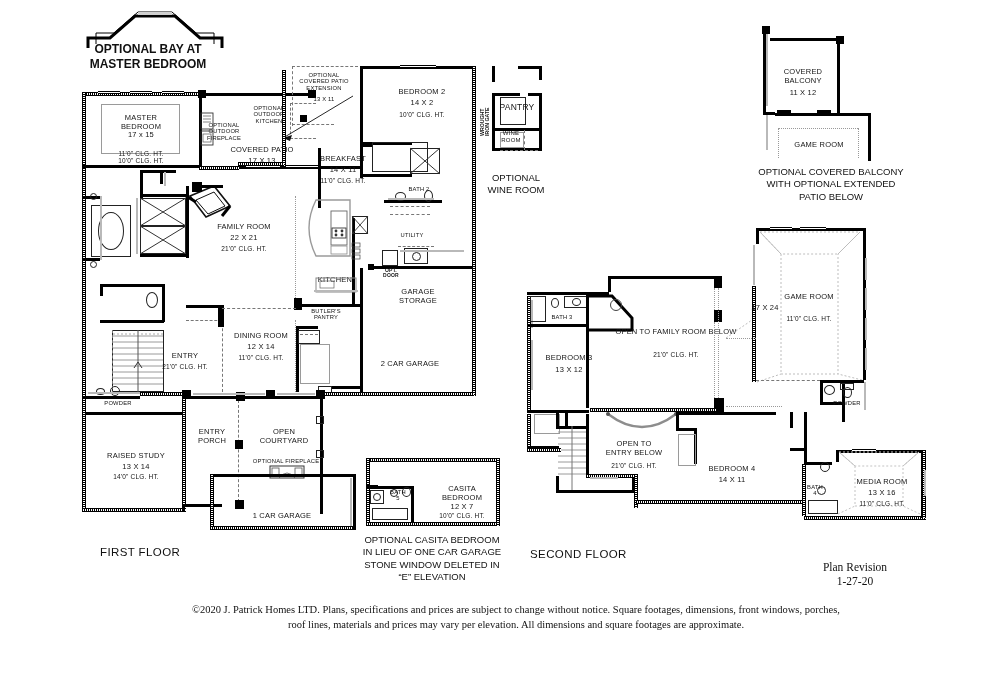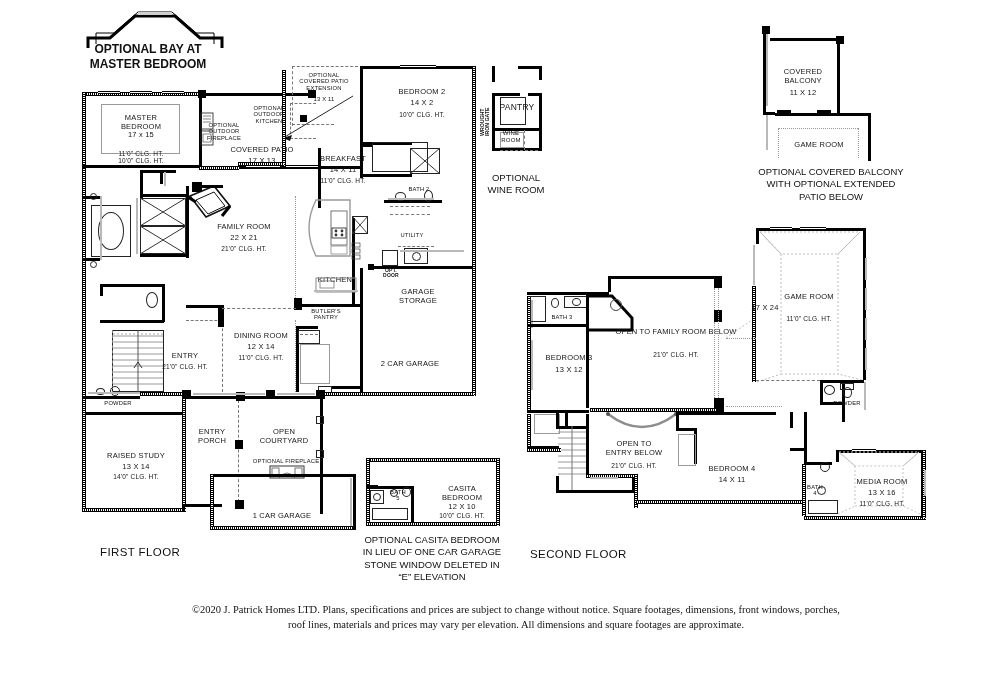--- a/index.html
+++ b/index.html
@@ -448,21 +448,21 @@
     <div class="w wall-h" style="left:366px; top:485px; width:12px;"></div>
     <div class="box-o" style="left:370px; top:490px; width:14px; height:14px;"></div>
     <div class="ell" style="left:373px; top:493px; width:8px; height:8px;"></div>
     <div class="box-o" style="left:372px; top:508px; width:36px; height:12px;"></div>
     <div class="ell" style="left:402px; top:487px; width:9px; height:10px;"></div>
     <div class="ell" style="left:390px; top:489px; width:8px; height:8px;"></div>
     <div class="lbl small" style="left:384px; top:489px; width:28px;">BATH
 5</div>
     <div class="lbl lbl-name" style="left:428px; top:485px; width:68px;">CASITA
 BEDROOM</div>
-    <div class="lbl lbl-dim" style="left:428px; top:503px; width:68px;">12 X 10</div>
+    <div class="lbl lbl-dim" style="left:428px; top:503px; width:68px;">12 X 7</div>
     <div class="lbl lbl-clg" style="left:428px; top:512px; width:68px;">10'0" CLG. HT.</div>
     <div class="cap-lt" style="left:352px; top:534px; width:160px;">OPTIONAL CASITA BEDROOM
 IN LIEU OF ONE CAR GARAGE
 STONE WINDOW DELETED IN
 “E” ELEVATION</div>
   </div>
 
   <div>
     <div class="filled" style="left:762px; top:26px; width:8px; height:8px;"></div>
     <div class="filled" style="left:836px; top:36px; width:8px; height:8px;"></div>
@@ -635,17 +635,18 @@
       <line x1="838" y1="514" x2="855" y2="506" stroke="#c3c3c3" stroke-width="1" stroke-dasharray="2,2"></line>
       <line x1="920" y1="514" x2="903" y2="506" stroke="#c3c3c3" stroke-width="1" stroke-dasharray="2,2"></line>
     </svg>
     <div class="lbl lbl-name" style="left:848px; top:478px; width:68px;">MEDIA ROOM</div>
     <div class="lbl lbl-dim" style="left:848px; top:489px; width:68px;">13 X 16</div>
     <div class="lbl lbl-clg" style="left:848px; top:500px; width:68px;">11'0" CLG. HT.</div>
 
     <div class="floor-title" style="left:530px; top:548px;">SECOND FLOOR</div>
   </div>
 
+  <div class="revision" style="left:790px; top:560px; width:130px;"><span>Plan Revision</span><br><span>1-27-20</span></div>
 
   <div class="copyright" style="left:0; top:602px;">©2020 J. Patrick Homes LTD.  Plans, specifications and prices are subject to change without notice.  Square footages, dimensions, front windows, porches,
 roof lines, materials and prices may vary per elevation.   All dimensions and square footages are approximate.</div>
 
 </div>
 
 </body></html>

